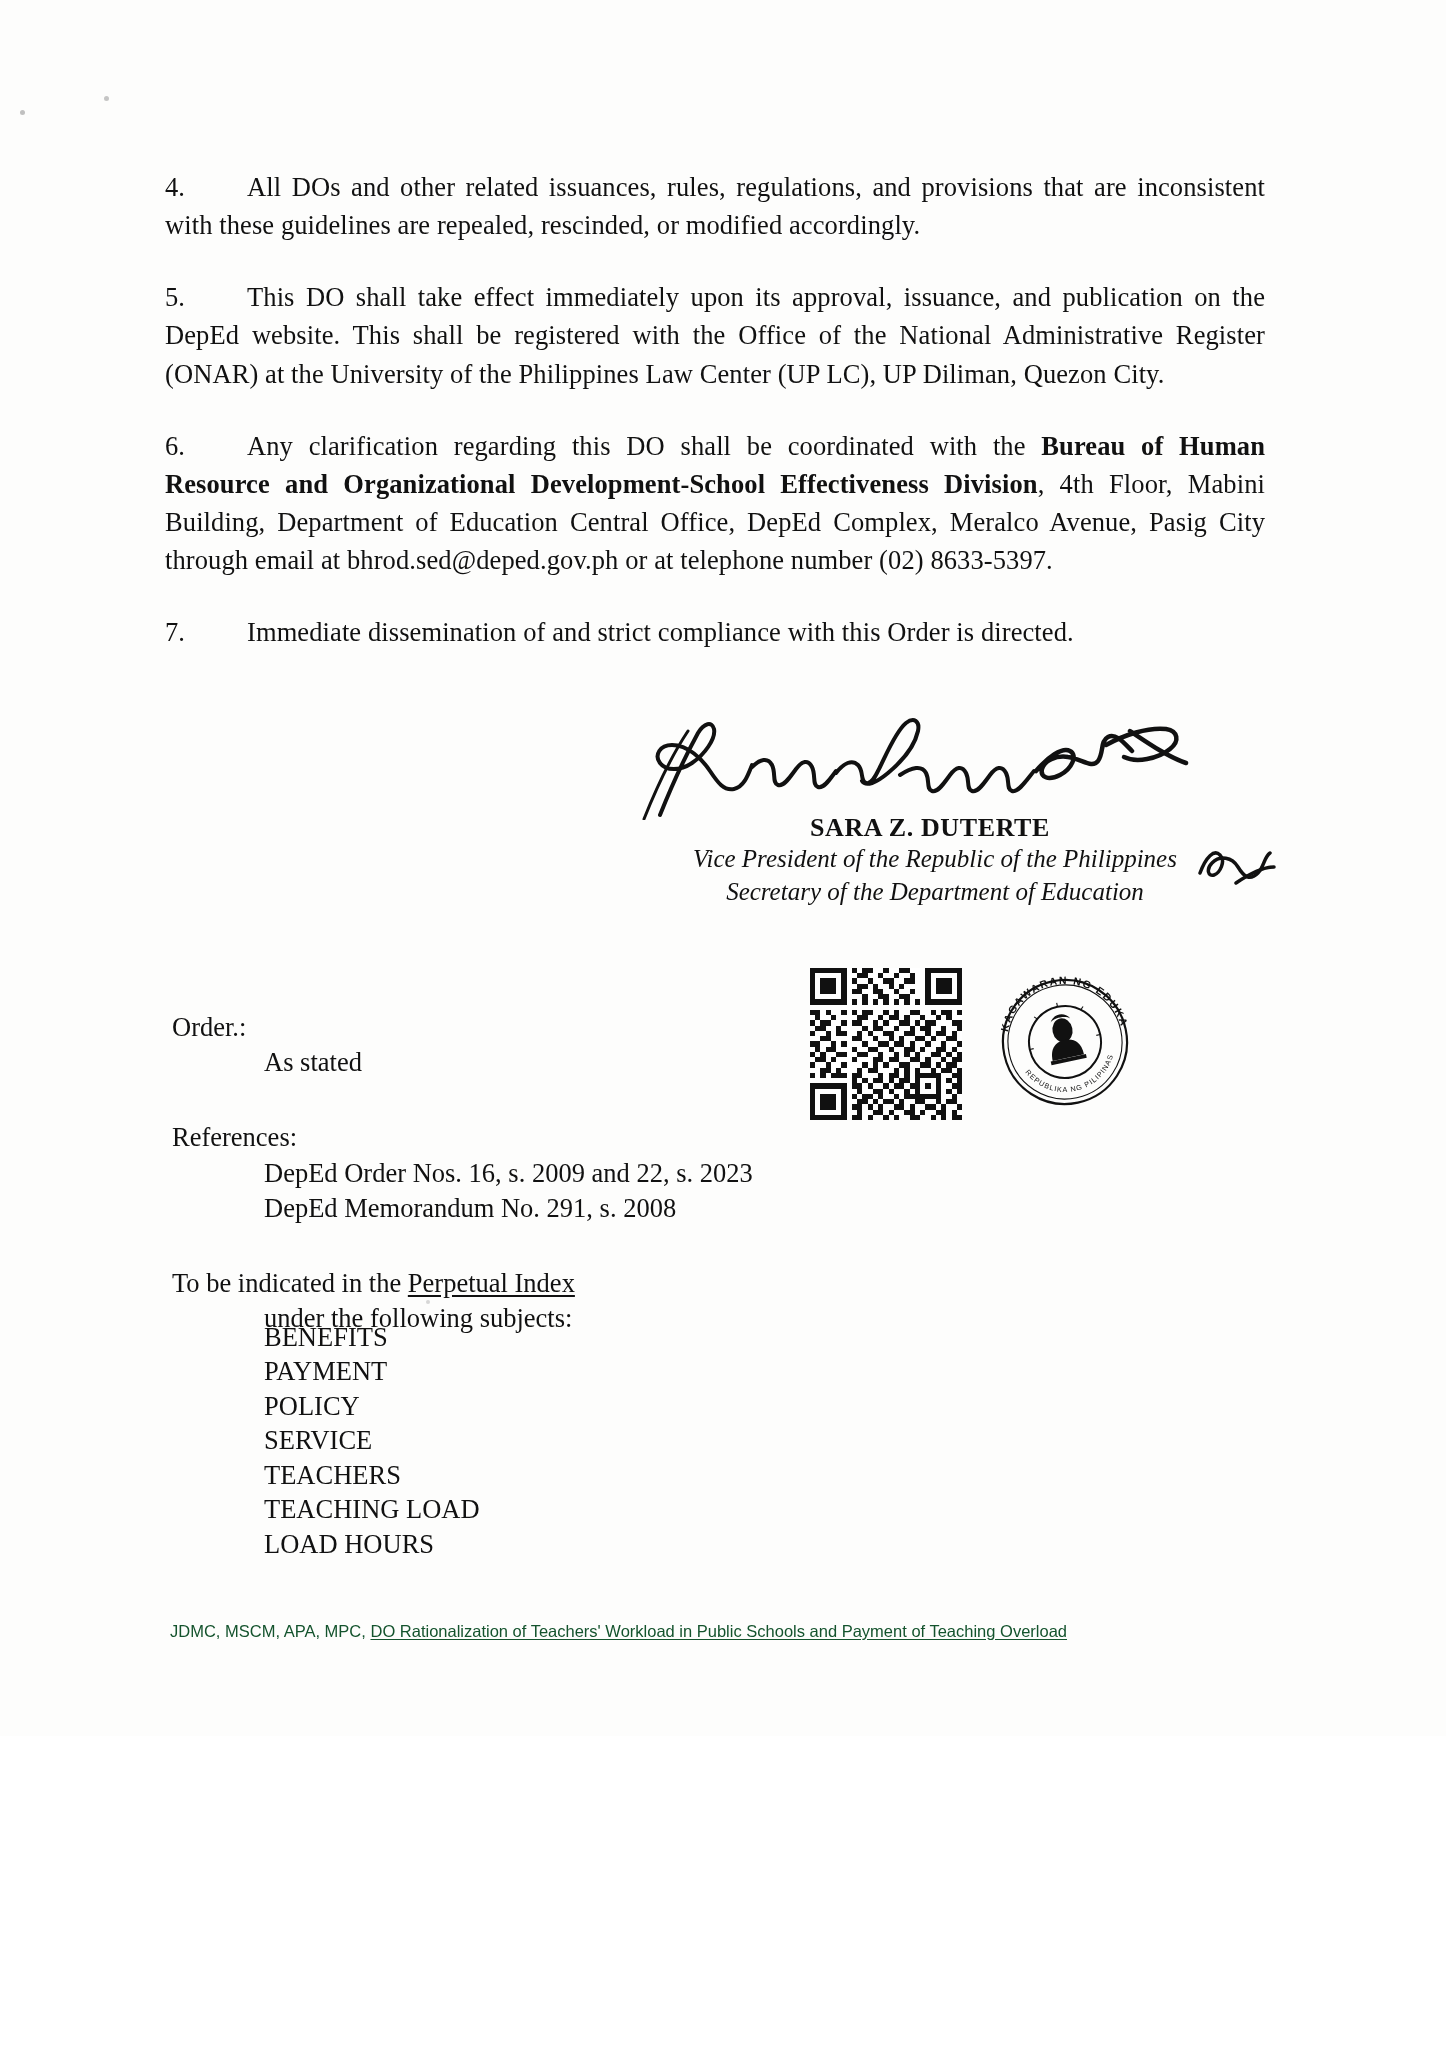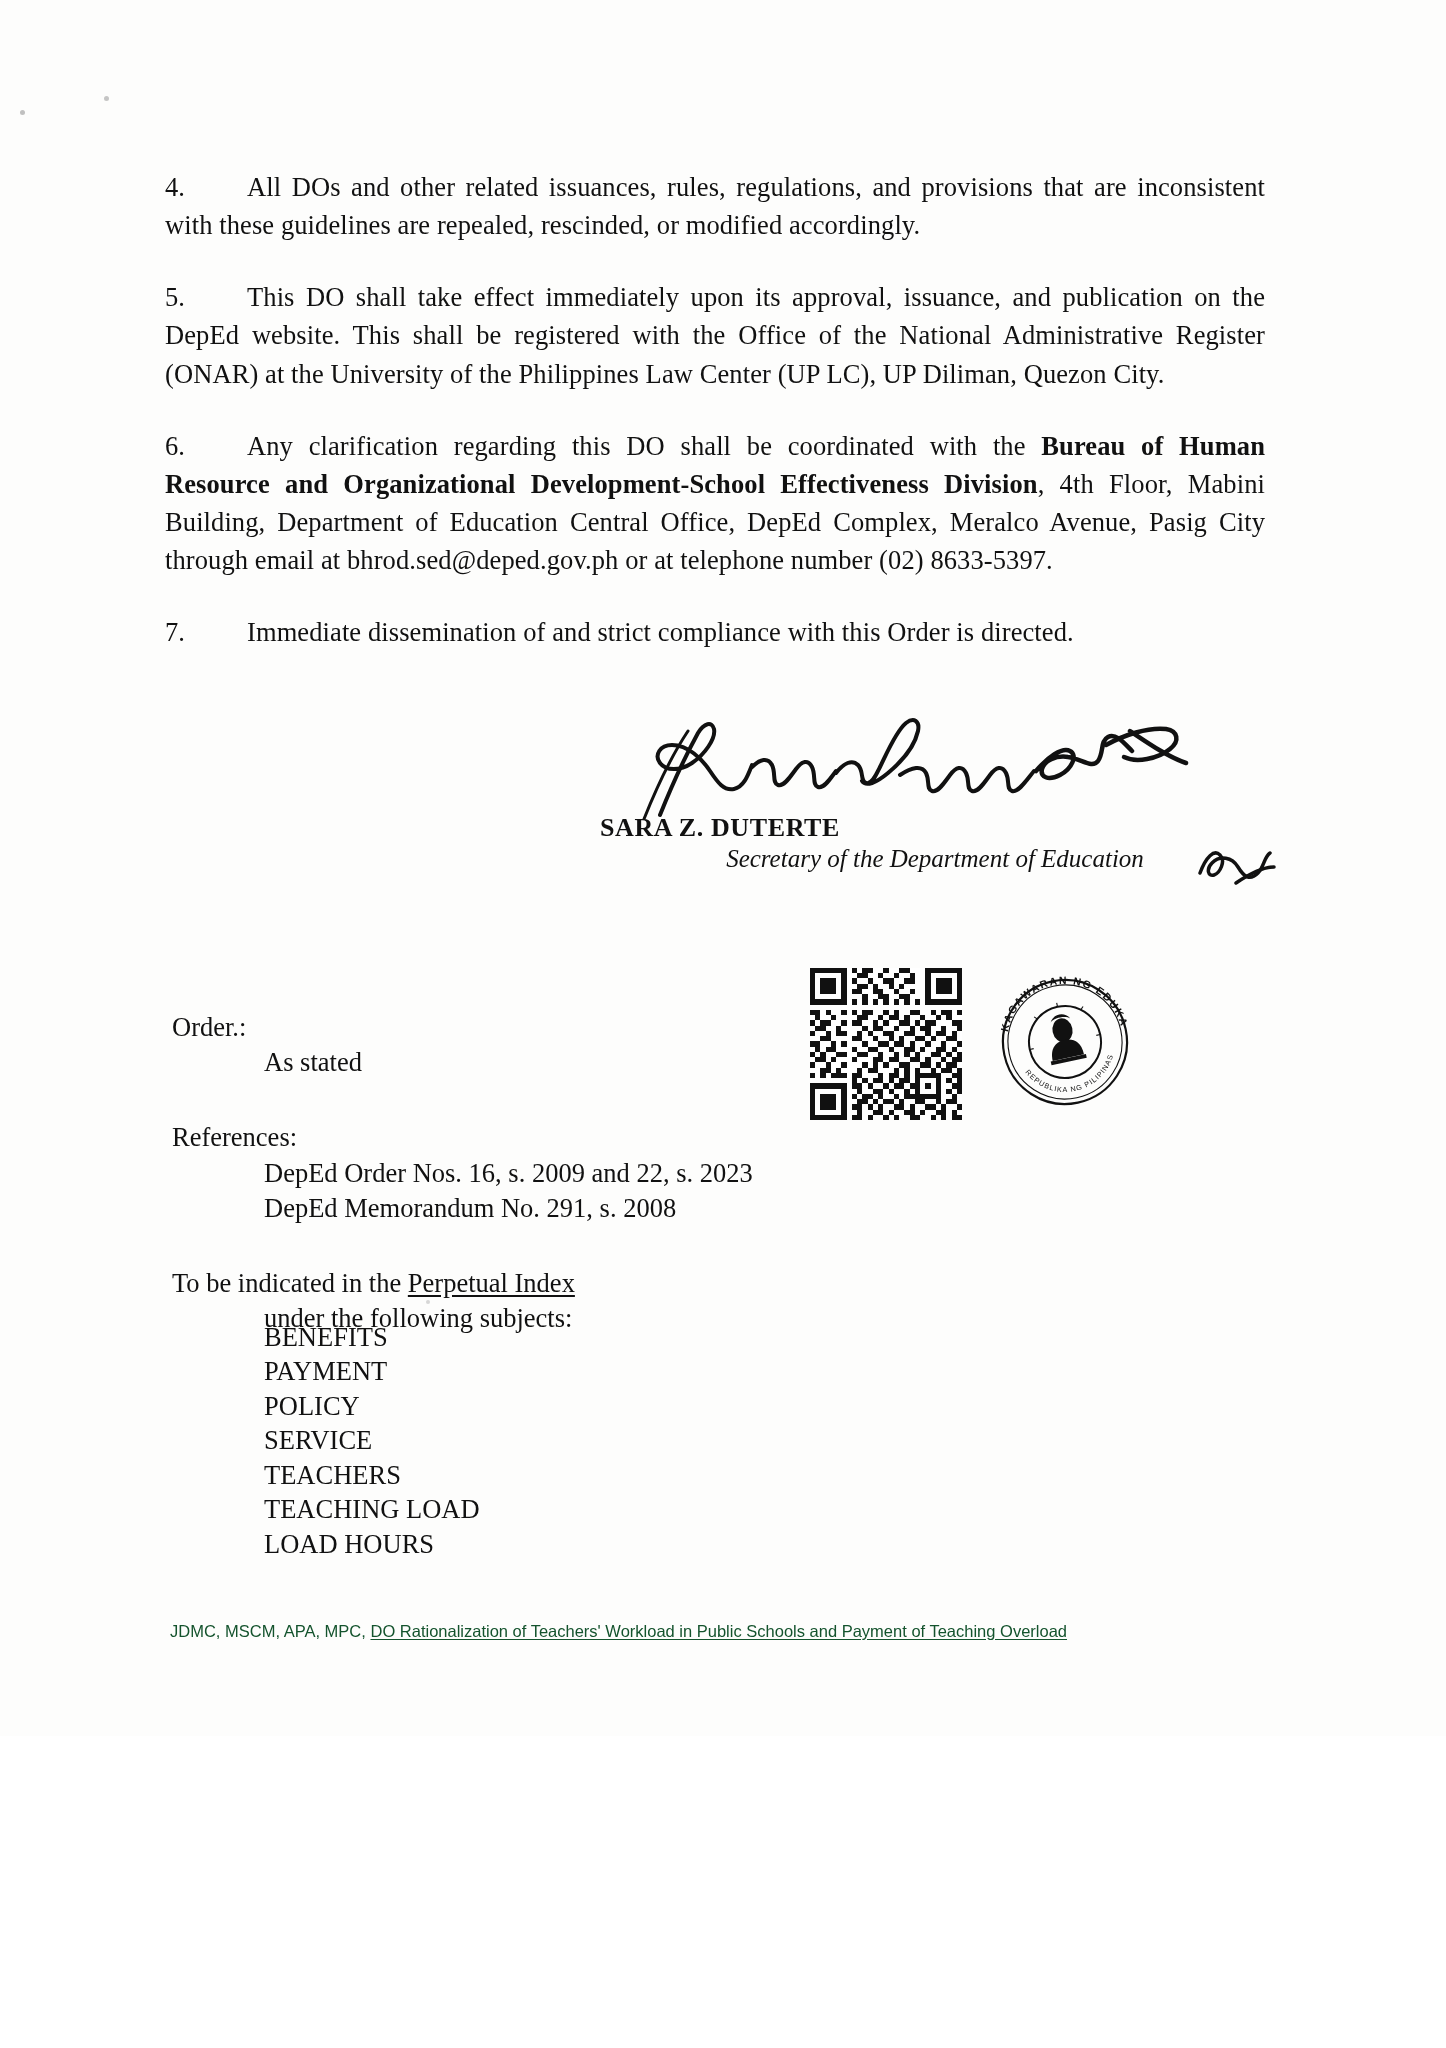--- a/index.html
+++ b/index.html
@@ -67,21 +67,21 @@
     width: 640px;
     height: 105px;
     pointer-events: none;
   }
   .sig-name {
     position: relative;
     font-size: 26px;
     font-weight: bold;
     letter-spacing: .6px;
     margin-top: 78px;
-    text-align: left;
+    text-align: center;
     padding-right: 40px;
   }
   .sig-title {
     position: relative;
     font-size: 25px;
     font-style: italic;
     line-height: 1.3;
     text-align: center;
     padding-right: 30px;
   }
@@ -179,20 +179,21 @@
         <path d="M236 58 C 244 48, 252 44, 258 50 C 264 56, 260 66, 266 68 C 272 70, 276 60, 280 52 C 286 40, 296 16, 306 8 C 314 2, 320 6, 318 16 C 314 34, 300 48, 288 58 C 276 68, 266 72, 262 66" stroke-width="4"></path>
         <path d="M300 60 C 312 52, 322 50, 326 58 C 330 66, 326 74, 332 76 C 338 78, 344 68, 350 60 C 356 52, 362 50, 366 58 C 370 66, 366 74, 372 76 C 378 78, 384 68, 390 60 C 396 52, 402 50, 406 58 C 410 66, 406 74, 412 76 C 418 78, 426 66, 434 56" stroke-width="4"></path>
         <path d="M436 56 C 448 42, 462 32, 470 36 C 478 40, 472 54, 460 60 C 448 66, 440 62, 442 54 C 444 46, 456 40, 468 42 C 482 44, 492 54, 498 46 C 504 38, 500 26, 508 22 C 516 18, 524 28, 532 36" stroke-width="4.5"></path>
         <path d="M506 30 C 524 20, 548 12, 566 14 C 578 16, 580 26, 570 34 C 558 44, 536 48, 524 42" stroke-width="4.5"></path>
         <path d="M530 16 C 548 28, 568 42, 586 48" stroke-width="4.5"></path>
         <path d="M44 104 C 56 74, 72 40, 88 16" stroke-width="3"></path>
       </g>
     </svg>
 
     <div class="sig-name">SARA Z. DUTERTE</div>
+    <div class="sig-title">Vice President of the Republic of the Philippines</div>
     <div class="sig-title">Secretary of the Department of Education</div>
 
     <svg class="sig-flourish" viewBox="0 0 90 70">
       <g fill="none" stroke="#111" stroke-width="3.5" stroke-linecap="round">
         <path d="M10 46 C 16 30, 24 22, 30 28 C 36 34, 30 46, 24 48 C 18 50, 16 42, 22 36 C 30 28, 42 30, 48 40 C 54 50, 60 54, 68 46 C 74 40, 74 30, 80 26"></path>
         <path d="M46 56 C 58 48, 72 40, 84 40"></path>
       </g>
     </svg>
   </div>
 

